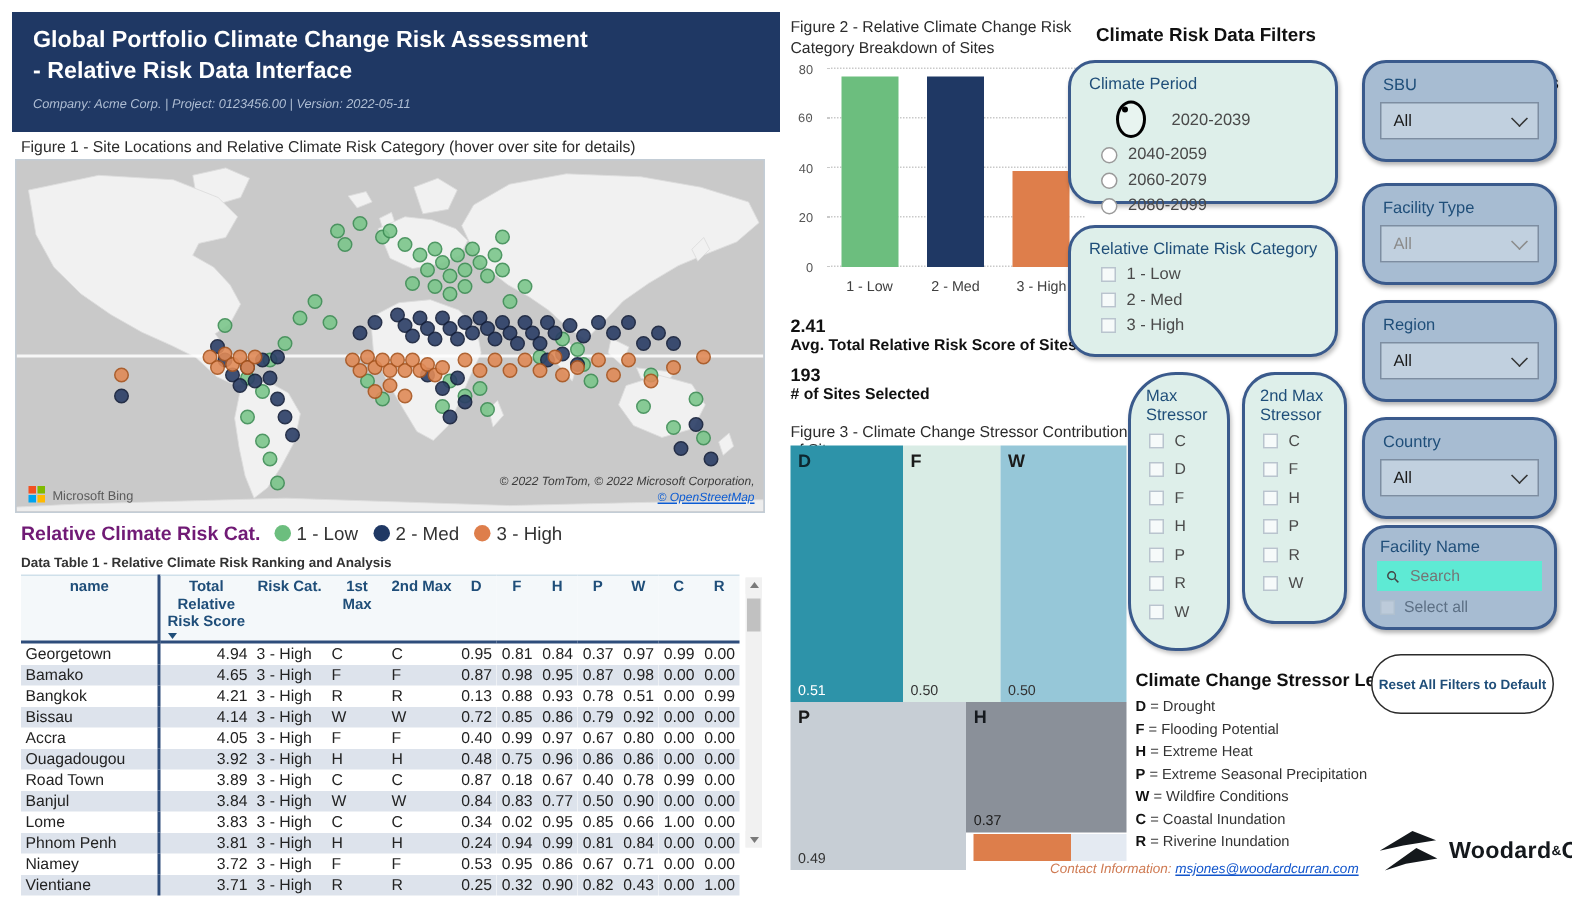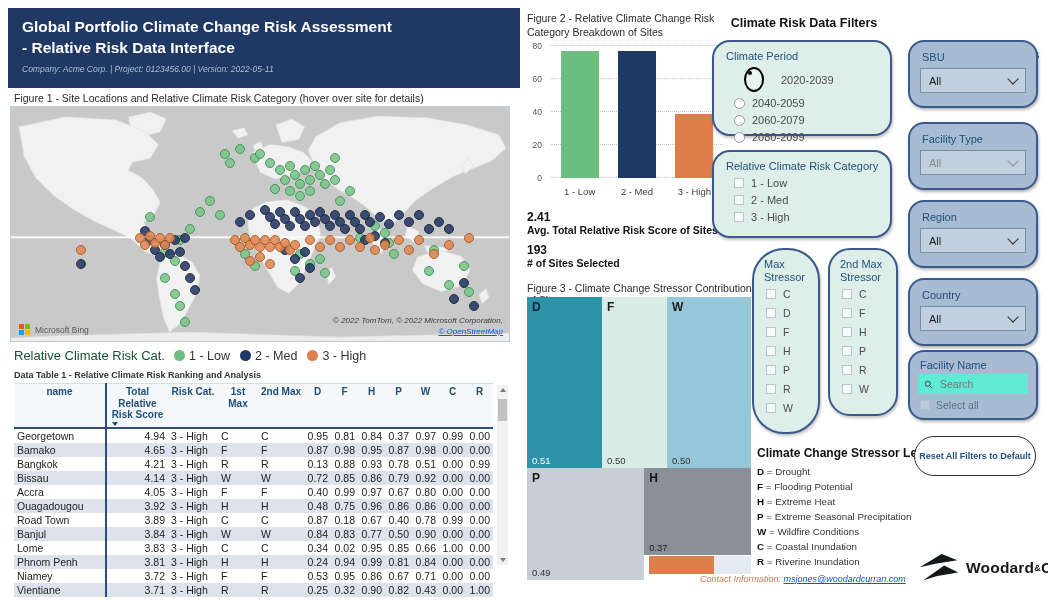--- a/index.html
+++ b/index.html
@@ -24,21 +24,21 @@
   .mslogo{display:grid;grid-template-columns:5px 5px;grid-template-rows:5px 5px;gap:1px;}
   .mslogo i{display:block;}
   .mslogo i:nth-child(1){background:#f25022;}.mslogo i:nth-child(2){background:#7fba00;}
   .mslogo i:nth-child(3){background:#00a4ef;}.mslogo i:nth-child(4){background:#ffb900;}
   .bing span{font-size:8.5px;color:#5a5a5a;}
   .attrib{right:6px;bottom:4px;text-align:right;font-size:8px;color:#3c3c3c;line-height:1.3;font-style:italic;}
   .attrib a{color:#0b5bd3;text-decoration:underline;cursor:pointer;}
 
   
   .rlegend{left:14px;top:348px;display:flex;align-items:center;gap:9px;}
-  .rlegend .tt{font-size:13px;font-weight:normal;color:#14532d;}
+  .rlegend .tt{font-size:13px;font-weight:bold;color:#701a75;}
   .rlegend .it{display:flex;align-items:center;gap:4px;font-size:12.5px;color:#333;}
   .rlegend .sw{width:11px;height:11px;border-radius:50%;display:inline-block;}
 
   
   .tcap{left:14px;top:370px;font-size:9px;color:#333;font-weight:bold;}
   .tblwrap{left:14px;top:383px;width:478px;}
   table{border-collapse:collapse;table-layout:fixed;width:478px;font-size:10.5px;color:#222;}
   col.c0{width:92px}col.c1{width:62px}col.c2{width:50px}col.c3{width:40px}col.c4{width:46px}
   col.cn{width:27px}
   thead th{font-size:10px;color:#1F4E79;text-align:center;font-weight:bold;vertical-align:top;padding:2px 3px 1px 3px;background:#f4f8fa;border-top:1px solid #cfe0ea;border-bottom:2px solid #2e4d7b;line-height:1.15;}
@@ -555,21 +555,21 @@
   <div class="abs figcap fig2cap">Figure 2 - Relative Climate Change Risk Category Breakdown of Sites</div>
   <div class="abs bchart">
     <div class="bc-plot">
         <div class="gline" style="bottom: 0%;"></div>
         <div class="ylab" style="bottom: 0%; transform: translateY(50%);">0</div>
         <div class="gline" style="bottom: 25%;"></div>
         <div class="ylab" style="bottom: 25%; transform: translateY(50%);">20</div>
         <div class="gline" style="bottom: 50%;"></div>
         <div class="ylab" style="bottom: 50%; transform: translateY(50%);">40</div>
         <div class="gline" style="bottom: 75%;"></div>
-        <div class="ylab" style="bottom: 75%; transform: translateY(50%);">60</div>
+        <div class="ylab" style="bottom: 75%; transform: translateY(50%); font-family: Liberation Mono, monospace;">60</div>
         <div class="gline" style="bottom: 100%;"></div>
         <div class="ylab" style="bottom: 100%; transform: translateY(50%);">80</div>
         <div class="bar" style="left: 9.66667px; height: 96.25%; background: rgb(108, 190, 126);"></div>
         <div class="xlab" style="left: -1.33333px;">1 - Low</div>
         <div class="bar" style="left: 67px; height: 96.25%; background: rgb(31, 56, 100);"></div>
         <div class="xlab" style="left: 56px;">2 - Med</div>
         <div class="bar" style="left: 124.333px; height: 48.75%; background: rgb(222, 126, 75);"></div>
         <div class="xlab" style="left: 113.333px;">3 - High</div>
       </div>
   </div>

